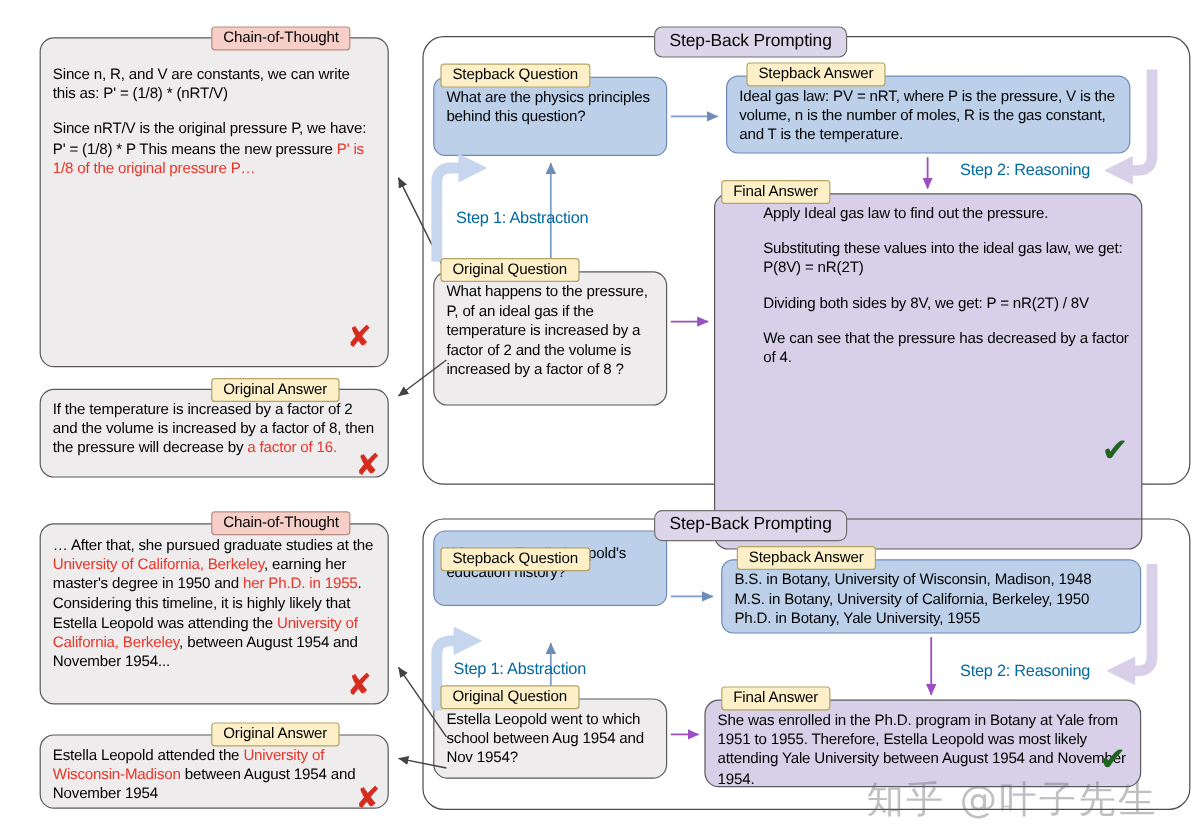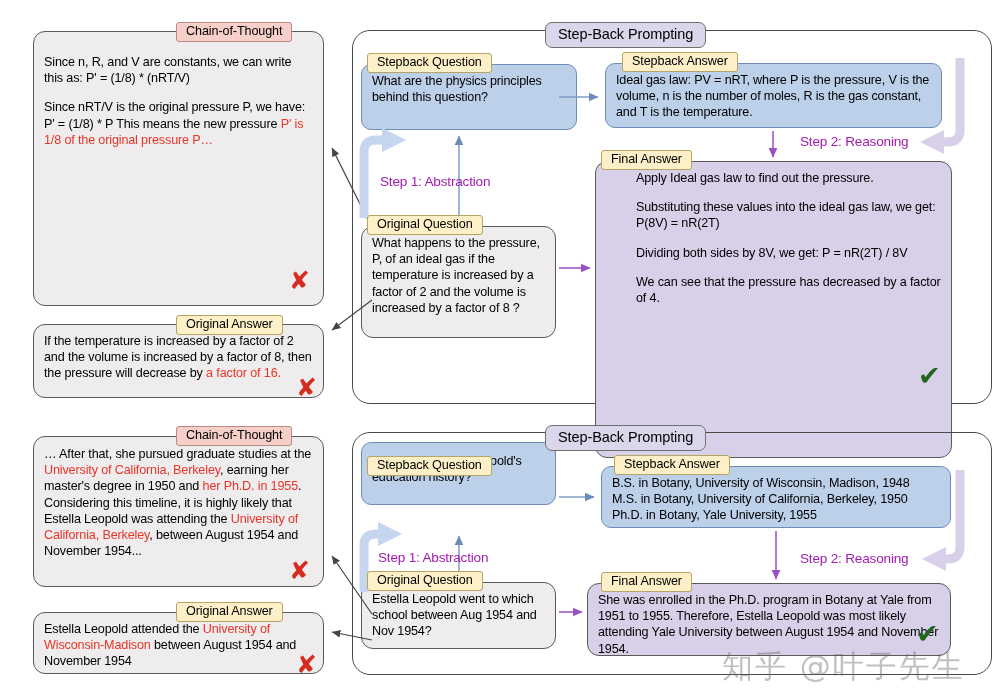--- a/index.html
+++ b/index.html
@@ -57,21 +57,21 @@
     background:transparent;
     z-index:0;
   }
 
   
   .red{color:#e8352a;}
   .green{color:#000000;}
 
   
   .steplabel{
-    position:absolute;font-size:13.6px;white-space:nowrap;color:#a21caf;
+    position:absolute;font-size:13.6px;white-space:nowrap;color:#0369a1;
     letter-spacing:-0.2px;z-index:5;
   }
 
   
   .mark{position:absolute;z-index:8;font-weight:bold;line-height:1;}
   .xmark{color:#d62b1f;font-size:25px;font-family:"DejaVu Sans",sans-serif;}
   .chk{color:#20641f;font-size:27px;font-family:"DejaVu Sans",sans-serif;}
 
   
   svg.overlay{position:absolute;left:0;top:0;width:999px;height:696px;
@@ -123,21 +123,21 @@
 
   <div class="tab yellow" style="left:176px;top:315px;">Original Answer</div>
   <div class="box grey" style="left:33px;top:324px;width:291px;height:74px;padding-top:8px;">
     <p>
       <span>If the temperature is increased by a factor of 2 and the volume is increased by a factor of 8, then the pressure will decrease by </span><span class="red">a factor of 16</span><span class="red">.</span>
     </p>
   </div>
   <div class="mark xmark" style="left:296px;top:375px;">✘</div>
 
   <div class="tab yellow" style="left:367px;top:53px;">Stepback Question</div>
-  <div class="box blue" style="left:361px;top:64px;width:216px;height:66px;padding-top:8px;">
+  <div class="box blue" style="left:361px;top:64px;width:195px;height:66px;padding-top:8px;">
     <p>What are the physics principles behind this question?</p>
   </div>
 
   <div class="tab yellow" style="left:367px;top:215px;">Original Question</div>
   <div class="box grey" style="left:361px;top:226px;width:195px;height:112px;padding-top:8px;">
     <p>What happens to the pressure, P, of an ideal gas if the temperature is increased by a factor of 2 and the volume is increased by a factor of 8 ?</p>
   </div>
 
   <div class="tab yellow" style="left:622px;top:52px;">Stepback Answer</div>
   <div class="box blue" style="left:605px;top:63px;width:337px;height:65px;padding-top:8px;">

